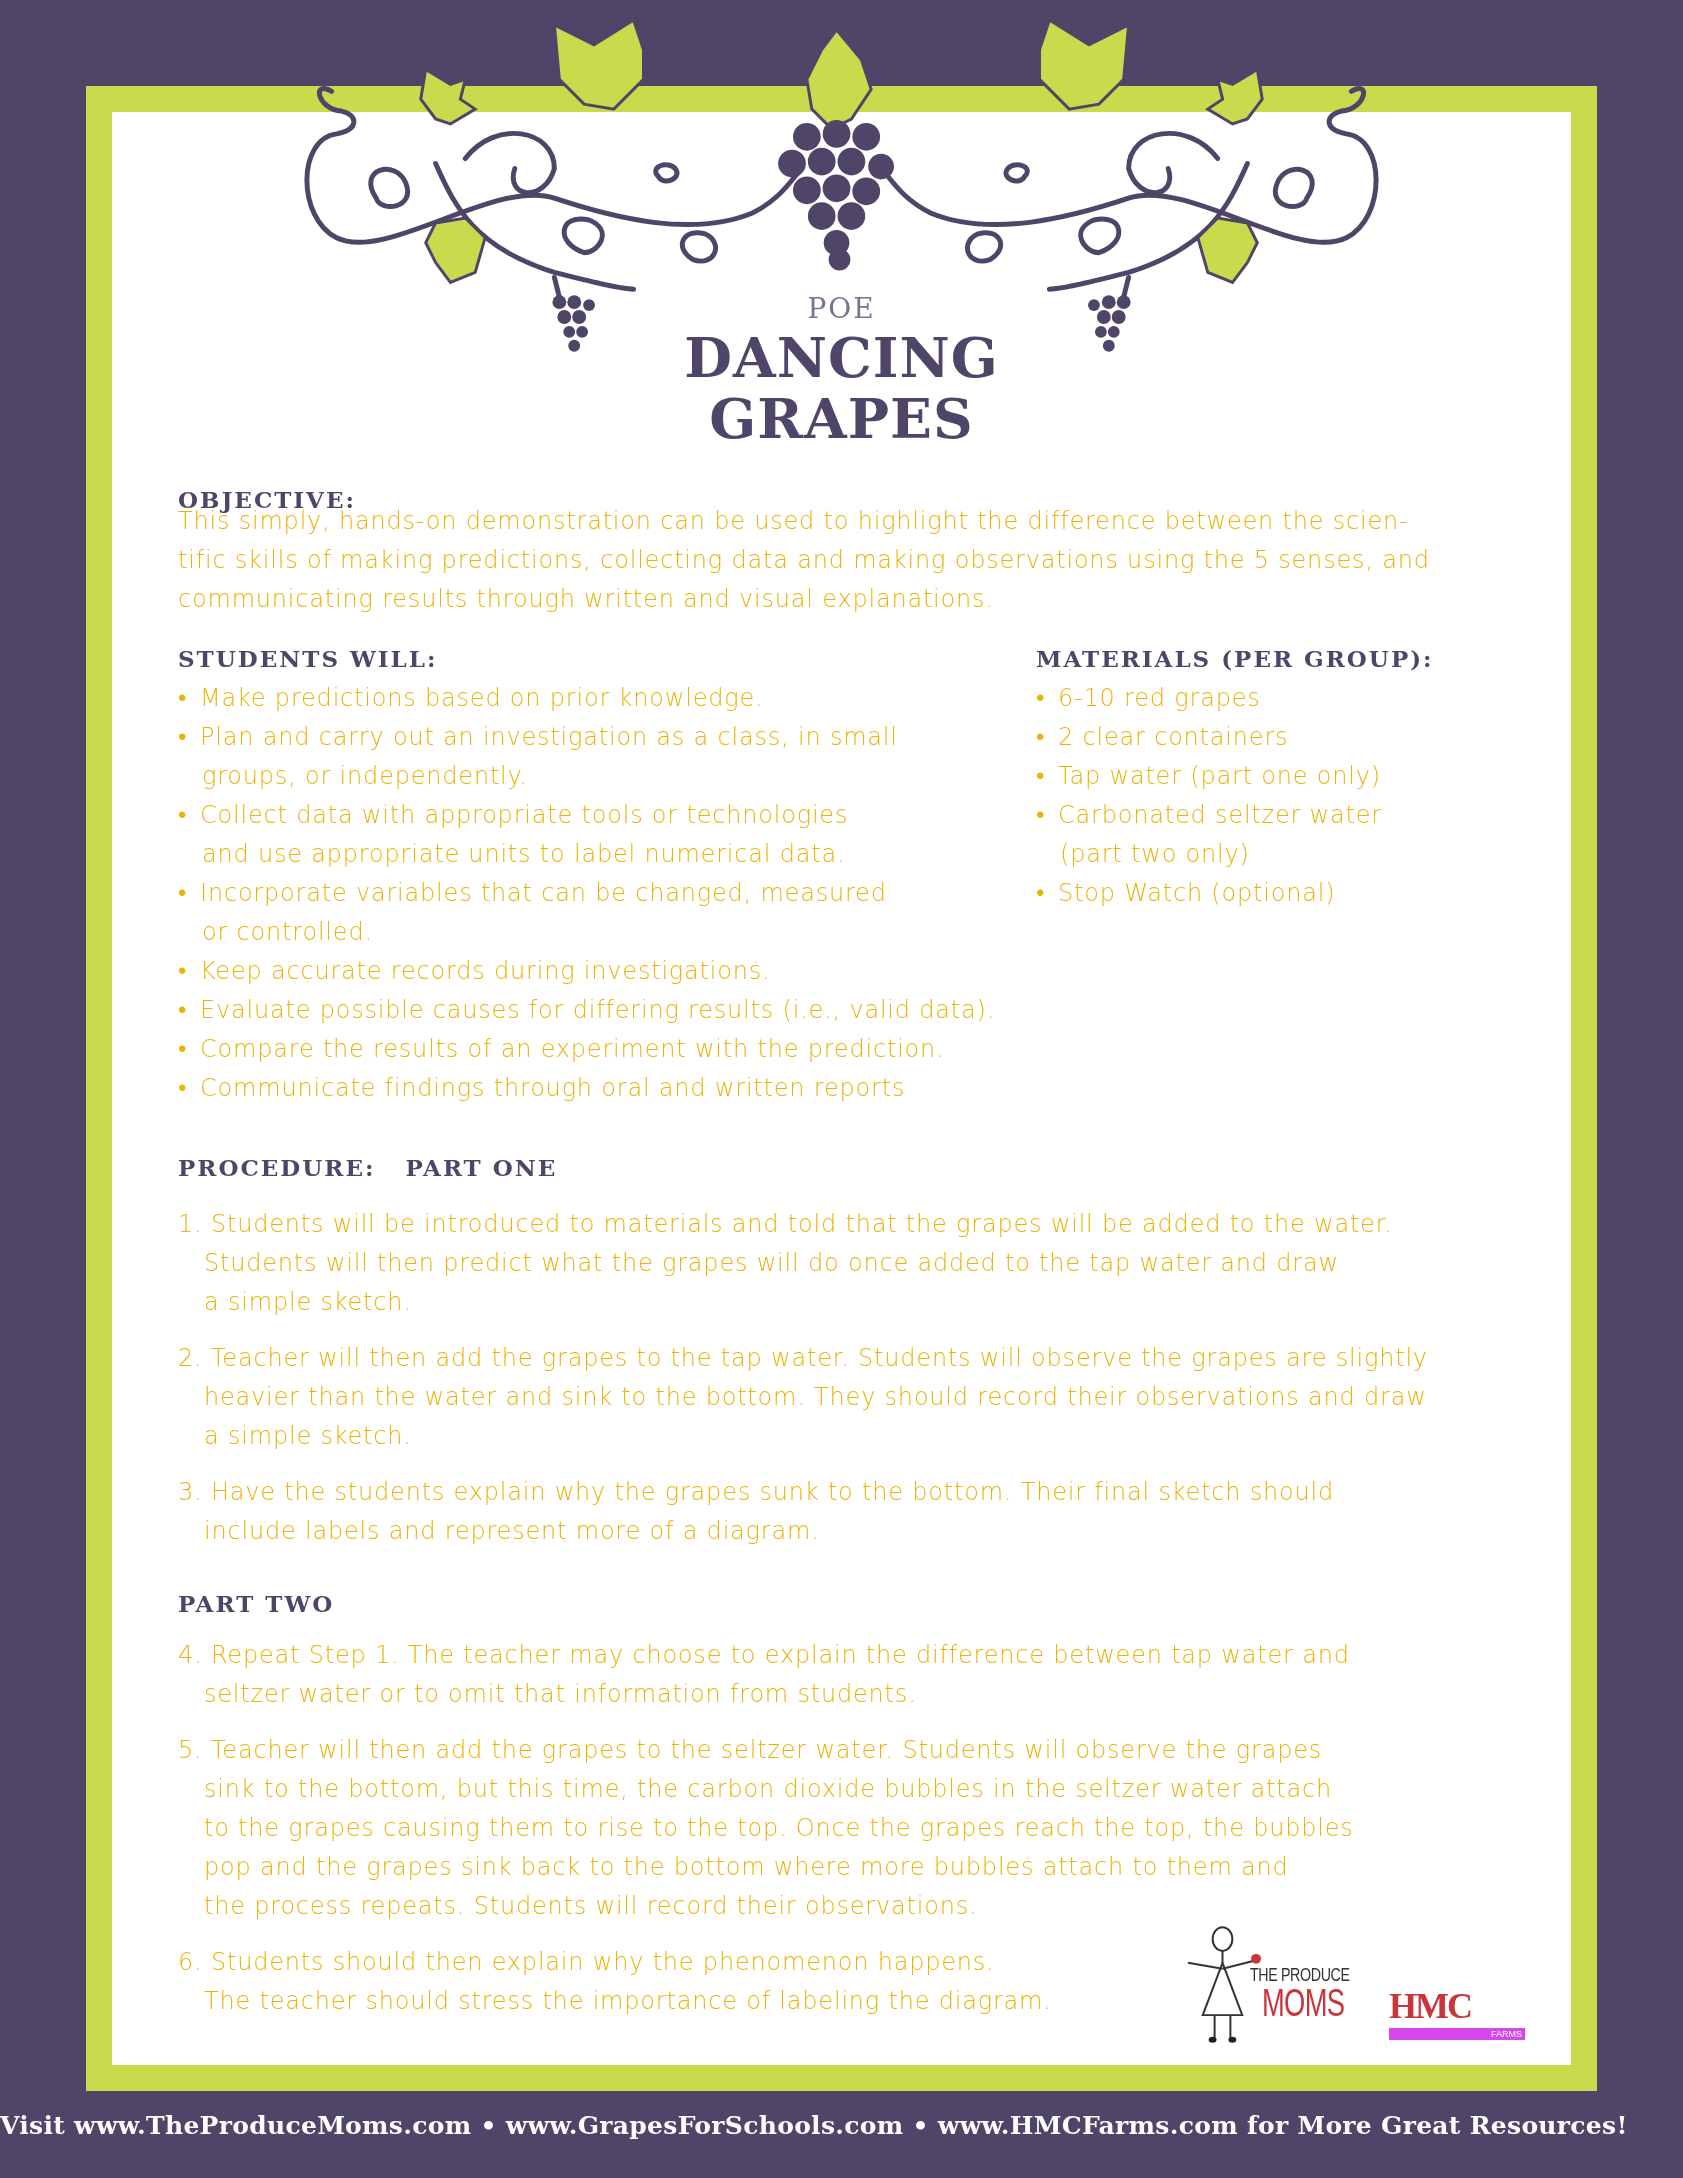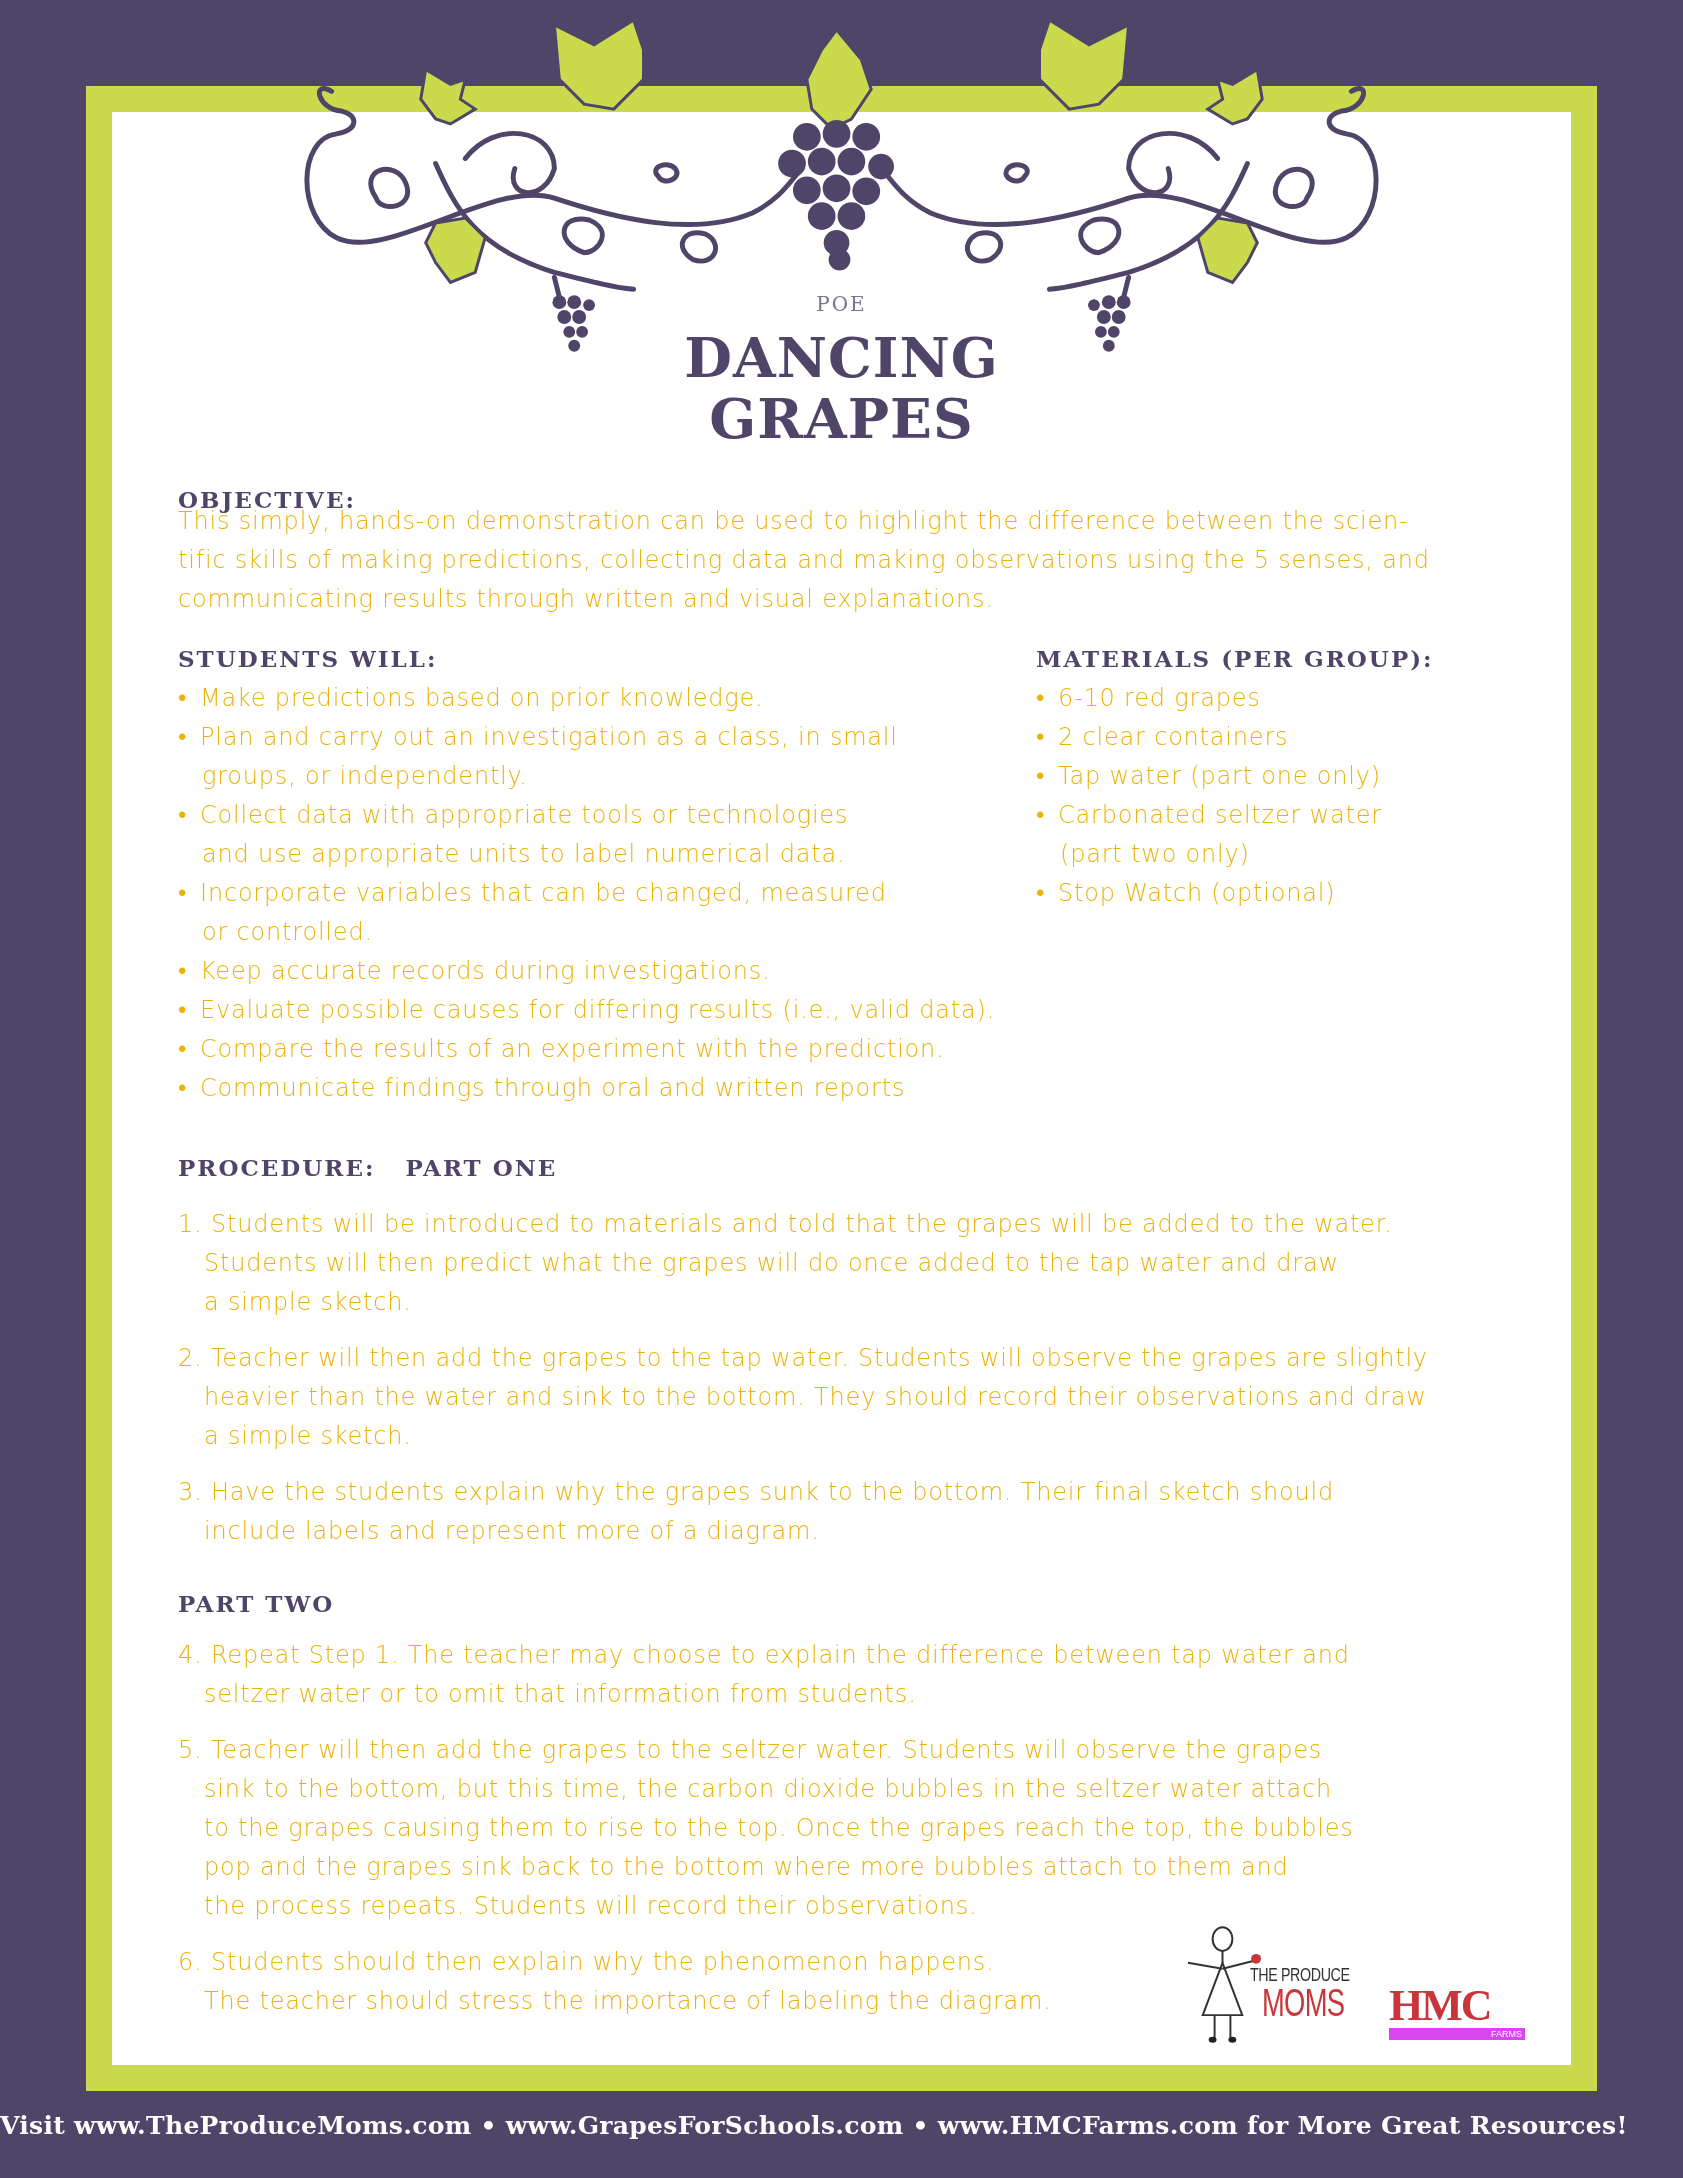--- a/index.html
+++ b/index.html
@@ -12,21 +12,21 @@
     position: absolute; left: 86px; top: 86px; width: 1511px; height: 2005px;
     background: #c9db4d;
   }
   .white-panel {
     position: absolute; left: 112px; top: 112px; width: 1459px; height: 1953px;
     background: #ffffff;
   }
   .vine-art { position: absolute; left: 0; top: 0; width: 1683px; height: 436px; }
   .poe {
     position: absolute; left: 0; width: 1683px; top: 292px; text-align: center;
-    font-family: "DejaVu Serif", serif; font-size: 20px; color: #7a7390; letter-spacing: 2px; font-weight: normal;
+    font-family: "DejaVu Serif", serif; font-size: 28px; color: #7a7390; letter-spacing: 2px; font-weight: normal;
   }
   .title {
     position: absolute; left: 0; width: 1683px; text-align: center;
     font-family: "DejaVu Serif", serif; font-weight: bold; color: #4f4569;
     font-size: 55px; line-height: 61px; letter-spacing: 1px;
   }
   .title.l1 { top: 327px; }
   .title.l2 { top: 388px; text-align: center; }
   .heading {
     position: absolute; font-family: "DejaVu Serif", serif; font-weight: bold;
@@ -52,21 +52,21 @@
     font-size: 19px; color: #333; letter-spacing: -0.5px; transform: scaleX(0.75); transform-origin: left;
     white-space: nowrap;
   }
   .pm-text2 {
     position: absolute; left: 79px; top: 61px; font-family: "Liberation Sans", sans-serif;
     font-size: 38px; color: #c8353a; letter-spacing: -1px; transform: scaleX(0.72); transform-origin: left;
     white-space: nowrap;
   }
   .hmc-text {
     position: absolute; left: 206px; top: 61px; font-family: "Liberation Serif", serif; font-weight: bold;
-    font-size: 44px; color: #c8353a; letter-spacing: -2px; line-height: 48px;
+    font-size: 36px; color: #c8353a; letter-spacing: -2px; line-height: 48px;
   }
   .hmc-bar {
     position: absolute; left: 206px; top: 107px; width: 136px; height: 12px; background: #d946ef;
     color: #fff; font-family: "Liberation Sans", sans-serif; font-size: 9px; text-align: right;
     line-height: 12px; padding-right: 3px; box-sizing: border-box;
   }
 </style>
 </head>
 <body>
 

